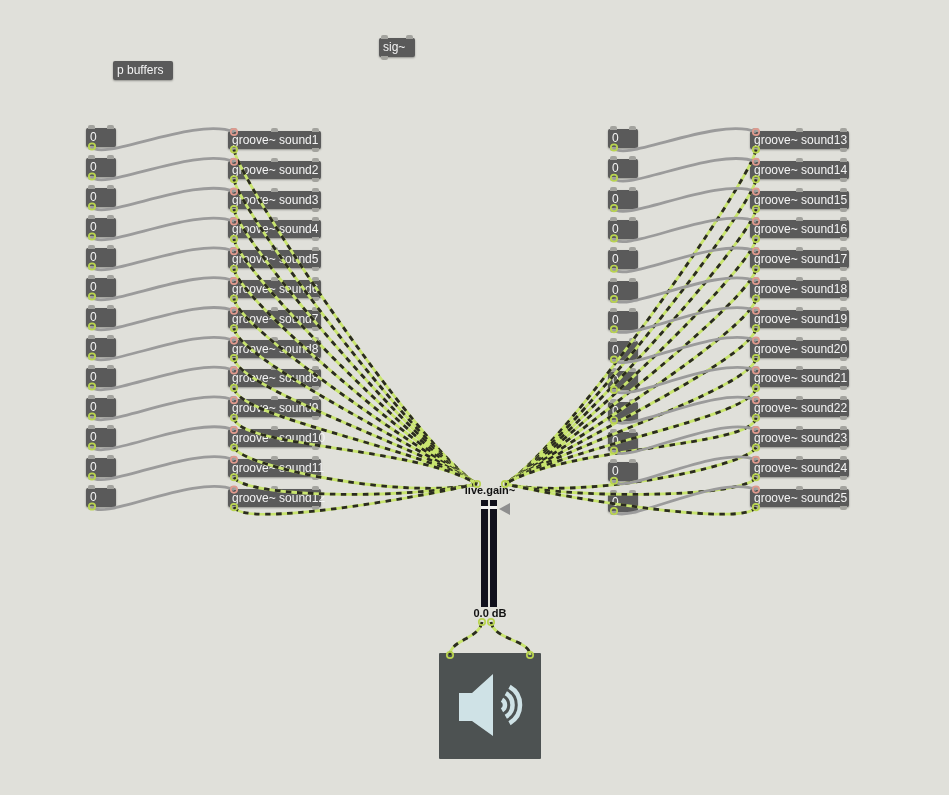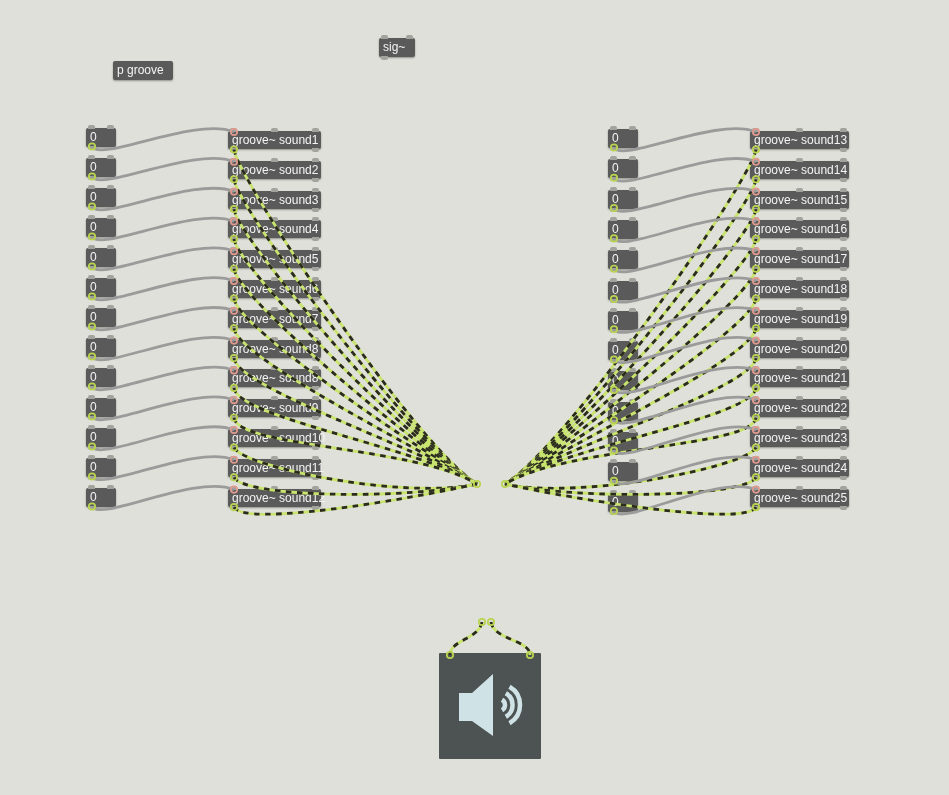--- a/index.html
+++ b/index.html
@@ -197,21 +197,21 @@
       <path d="M482,622 C479,639 450,640 450,655" fill="none" stroke="#2b2b20" stroke-width="2.8" stroke-dasharray="5.5,5.5"></path>
       <path d="M491,622 C494,640 530,640 530,655" fill="none" stroke="#c8e46e" stroke-width="2.8"></path>
       <path d="M491,622 C494,640 530,640 530,655" fill="none" stroke="#2b2b20" stroke-width="2.8" stroke-dasharray="5.5,5.5"></path>
       <circle cx="482" cy="622" r="3.2" fill="none" stroke="#b9d44f" stroke-width="1.7"></circle>
       <circle cx="491" cy="622" r="3.2" fill="none" stroke="#b9d44f" stroke-width="1.7"></circle>
       <circle cx="450" cy="655" r="3.2" fill="none" stroke="#b9d44f" stroke-width="1.7"></circle>
       <circle cx="530" cy="655" r="3.2" fill="none" stroke="#b9d44f" stroke-width="1.7"></circle>
     </svg>
 
   <div class="obj" id="pbuffers" style="left: 113px; top: 61px; width: 60px; height: 19px; line-height: 19px; background: rgb(90, 90, 90); color: rgb(244, 244, 244);">
-    <span>p groove</span>
+    <span>p buffers</span>
   </div>
 
   <div class="obj" id="sigbox" style="left: 379px; top: 38px; width: 36px; height: 19px; line-height: 19px; background: rgb(90, 90, 90); color: rgb(244, 244, 244);">
     <span>sig~</span>
     <span class="mark tl" style="background: rgb(163, 163, 158);"></span>
     <span class="mark tr" style="background: rgb(163, 163, 158);"></span>
     <span class="mark bl" style="background: rgb(163, 163, 158);"></span>
   </div>
 
   <div id="nodes">
@@ -262,20 +262,28 @@
       <div class="obj" style="left: 608px; top: 401.7px; width: 30px; height: 19px; line-height: 19px; background: rgb(90, 90, 90); color: rgb(244, 244, 244);">0<span class="mark tl" style="background: rgb(163, 163, 158);"></span><span class="mark tr" style="background: rgb(163, 163, 158);"></span><span class="mark bl" style="background: rgb(163, 163, 158);"></span></div>
       <div class="obj" style="left: 750px; top: 399.2px; width: 99px; height: 18px; line-height: 18px; background: rgb(90, 90, 90); color: rgb(244, 244, 244);">groove~ sound22<span class="mark tl" style="background: rgb(163, 163, 158);"></span><span class="mark tc" style="background: rgb(163, 163, 158);"></span><span class="mark tr" style="background: rgb(163, 163, 158);"></span><span class="mark bl" style="background: rgb(163, 163, 158);"></span><span class="mark br" style="background: rgb(163, 163, 158);"></span></div>
       <div class="obj" style="left: 608px; top: 432px; width: 30px; height: 19px; line-height: 19px; background: rgb(90, 90, 90); color: rgb(244, 244, 244);">0<span class="mark tl" style="background: rgb(163, 163, 158);"></span><span class="mark tr" style="background: rgb(163, 163, 158);"></span><span class="mark bl" style="background: rgb(163, 163, 158);"></span></div>
       <div class="obj" style="left: 750px; top: 429px; width: 99px; height: 18px; line-height: 18px; background: rgb(90, 90, 90); color: rgb(244, 244, 244);">groove~ sound23<span class="mark tl" style="background: rgb(163, 163, 158);"></span><span class="mark tc" style="background: rgb(163, 163, 158);"></span><span class="mark tr" style="background: rgb(163, 163, 158);"></span><span class="mark bl" style="background: rgb(163, 163, 158);"></span><span class="mark br" style="background: rgb(163, 163, 158);"></span></div>
       <div class="obj" style="left: 608px; top: 462.3px; width: 30px; height: 19px; line-height: 19px; background: rgb(90, 90, 90); color: rgb(244, 244, 244);">0<span class="mark tl" style="background: rgb(163, 163, 158);"></span><span class="mark tr" style="background: rgb(163, 163, 158);"></span><span class="mark bl" style="background: rgb(163, 163, 158);"></span></div>
       <div class="obj" style="left: 750px; top: 458.8px; width: 99px; height: 18px; line-height: 18px; background: rgb(90, 90, 90); color: rgb(244, 244, 244);">groove~ sound24<span class="mark tl" style="background: rgb(163, 163, 158);"></span><span class="mark tc" style="background: rgb(163, 163, 158);"></span><span class="mark tr" style="background: rgb(163, 163, 158);"></span><span class="mark bl" style="background: rgb(163, 163, 158);"></span><span class="mark br" style="background: rgb(163, 163, 158);"></span></div>
       <div class="obj" style="left: 608px; top: 492.6px; width: 30px; height: 19px; line-height: 19px; background: rgb(90, 90, 90); color: rgb(244, 244, 244);">0<span class="mark tl" style="background: rgb(163, 163, 158);"></span><span class="mark tr" style="background: rgb(163, 163, 158);"></span><span class="mark bl" style="background: rgb(163, 163, 158);"></span></div>
       <div class="obj" style="left: 750px; top: 488.6px; width: 99px; height: 18px; line-height: 18px; background: rgb(90, 90, 90); color: rgb(244, 244, 244);">groove~ sound25<span class="mark tl" style="background: rgb(163, 163, 158);"></span><span class="mark tc" style="background: rgb(163, 163, 158);"></span><span class="mark tr" style="background: rgb(163, 163, 158);"></span><span class="mark bl" style="background: rgb(163, 163, 158);"></span><span class="mark br" style="background: rgb(163, 163, 158);"></span></div>
     </div>
 
+  <div id="livegain">
+    <div class="lg-label">live.gain~</div>
+    <div class="lg-bar" id="lg-bar-l" style="background: rgb(16, 16, 28);"></div>
+    <div class="lg-bar" id="lg-bar-r" style="background: rgb(16, 16, 28);"></div>
+    <div id="lg-tick"></div>
+    <div id="lg-handle"></div>
+    <div class="lg-readout">0.0 dB</div>
+  </div>
 
   <div id="speaker" style="background: rgb(77, 82, 82);">
     <svg width="102" height="106" viewBox="0 0 102 106">
       <polygon id="spk-body" points="20,40 33,40 54,21 54,83 33,68 20,68" fill="#cfe2e6"></polygon>
       <path id="spk-a1" d="M63,46.8 A6 6 0 0 1 63,57.2" fill="none" stroke-width="4.5" stroke="#cfe2e6"></path>
       <path id="spk-a2" d="M66.8,40.3 A13.5 13.5 0 0 1 66.8,63.7" fill="none" stroke-width="4.5" stroke="#cfe2e6"></path>
       <path id="spk-a3" d="M70.5,33.8 A21 21 0 0 1 70.5,70.2" fill="none" stroke-width="4.5" stroke="#cfe2e6"></path>
     </svg>
   </div>
 

